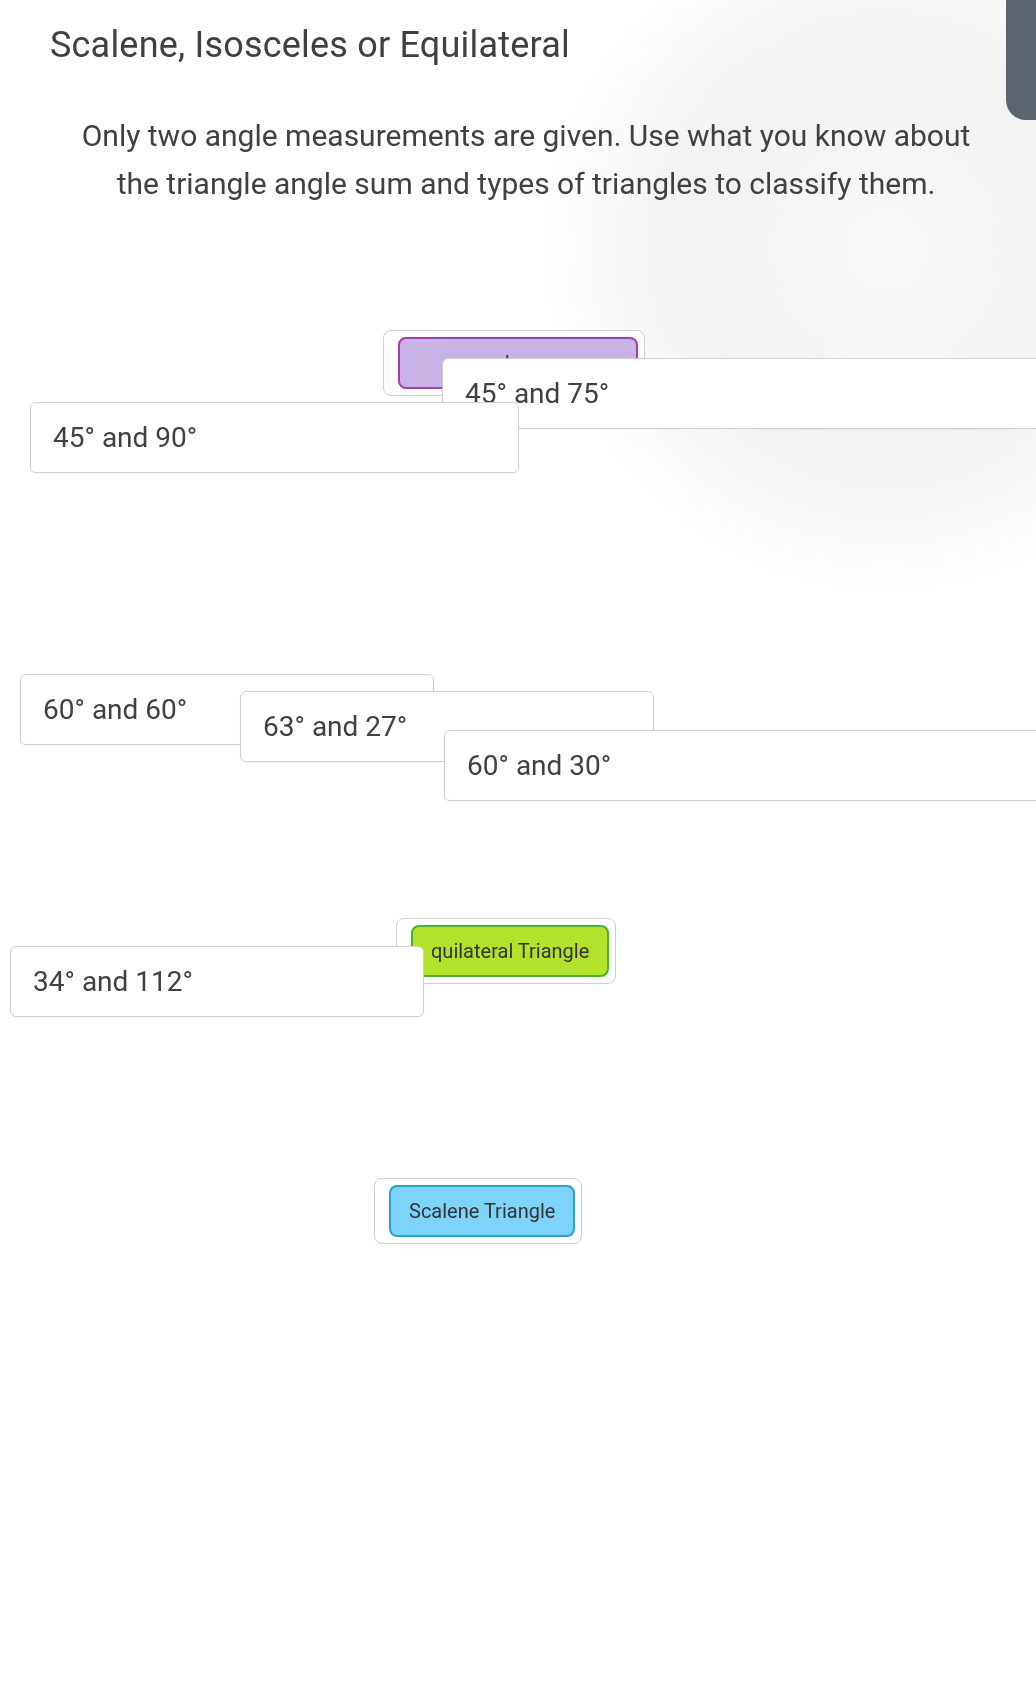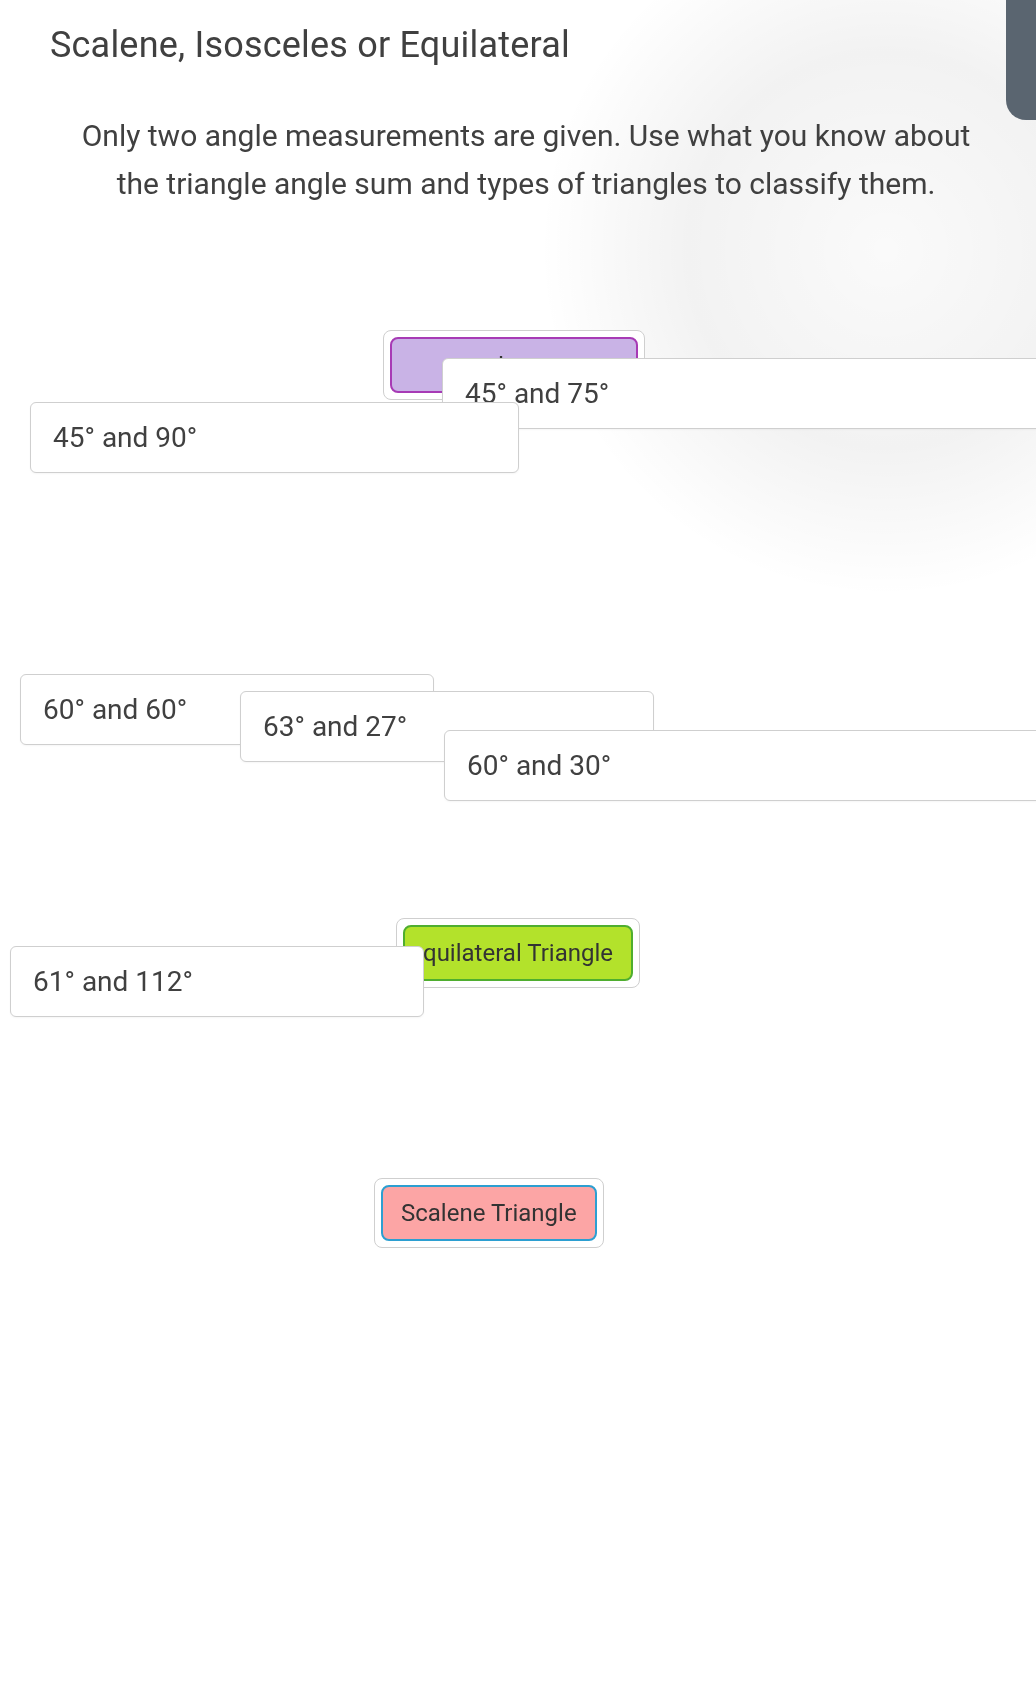--- a/index.html
+++ b/index.html
@@ -68,37 +68,38 @@
       position: absolute;
       background: #ffffff;
       border: 1px solid #cfcfcf;
       border-radius: 8px;
       padding: 6px;
     }
     .dropzone-inner {
       border: 2px solid;
       border-radius: 8px;
       padding: 12px 18px;
-      font-size: 24px;
+      font-size: 20px;
       color: #333;
       text-align: center;
       white-space: nowrap;
+      margin-left: 8px;
     }
     .dz-isosceles .dropzone-inner {
       background: #c9b3e6;
       border-color: #a73ab5;
       color: #333;
     }
     .dz-equilateral .dropzone-inner {
       background: #b3e22b;
       border-color: #4fae2f;
       color: #333;
     }
     .dz-scalene .dropzone-inner {
-      background: #fca5a5;
+      background: #7dd3fc;
       border-color: #2c9fd1;
       color: #333;
     }
     .pos-iso-zone { top: 330px; left: 383px; width: 262px; }
     .pos-45-90 { top: 402px; left: 30px; width: 489px; }
     .pos-45-75 { top: 358px; left: 442px; width: 600px; }
     .pos-60-60 { top: 674px; left: 20px; width: 414px; }
     .pos-63-27 { top: 691px; left: 240px; width: 414px; }
     .pos-60-30 { top: 730px; left: 444px; width: 600px; }
     .pos-34-112 { top: 946px; left: 10px; width: 414px; }
@@ -123,17 +124,17 @@
 <div class="card pos-45-90">45° and 90°</div>
 
 <div class="card pos-60-60">60° and 60°</div>
 <div class="card pos-63-27">63° and 27°</div>
 <div class="card pos-60-30">60° and 30°</div>
 
 <div class="dropzone dz-equilateral pos-eq-zone">
   <div class="dropzone-inner">quilateral Triangle</div>
 </div>
 
-<div class="card pos-34-112">61° and 112°</div>
+<div class="card pos-34-112">34° and 112°</div>
 
 <div class="dropzone dz-scalene pos-sc-zone">
   <div class="dropzone-inner">Scalene Triangle</div>
 </div>
 
 </body></html>

